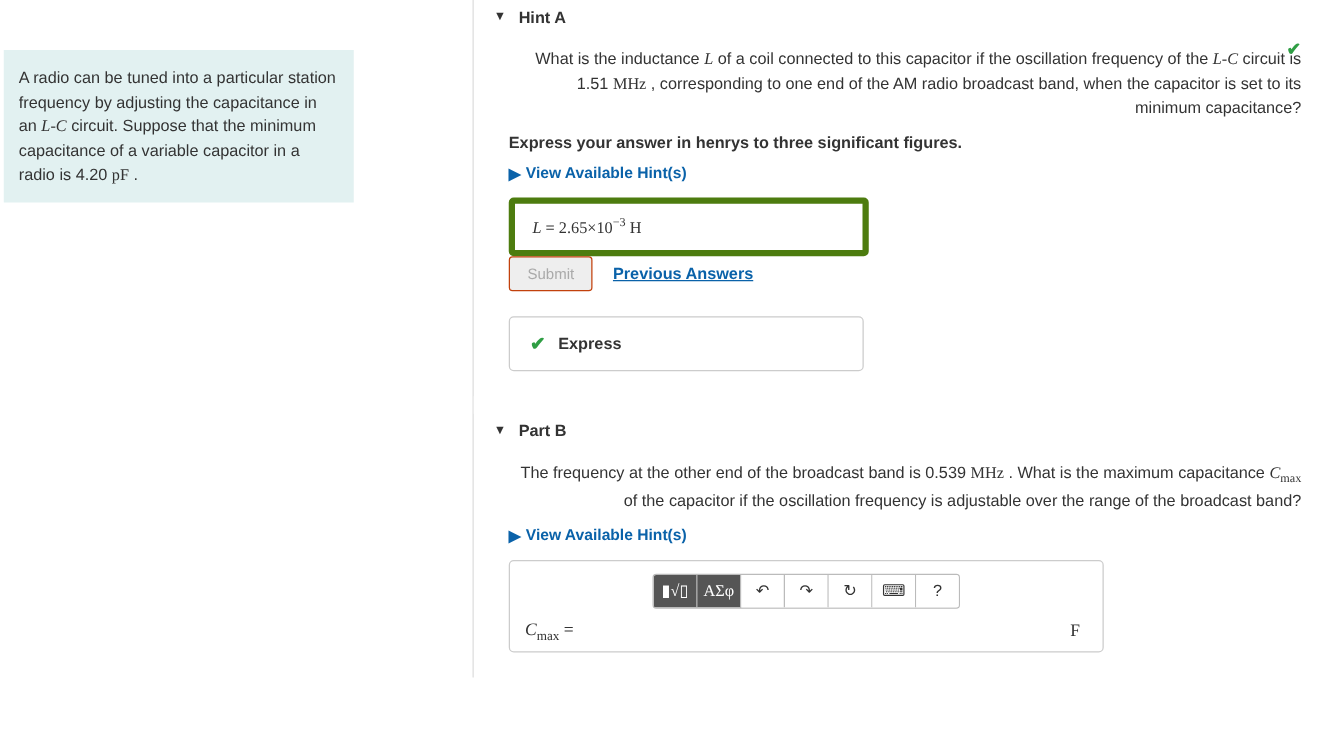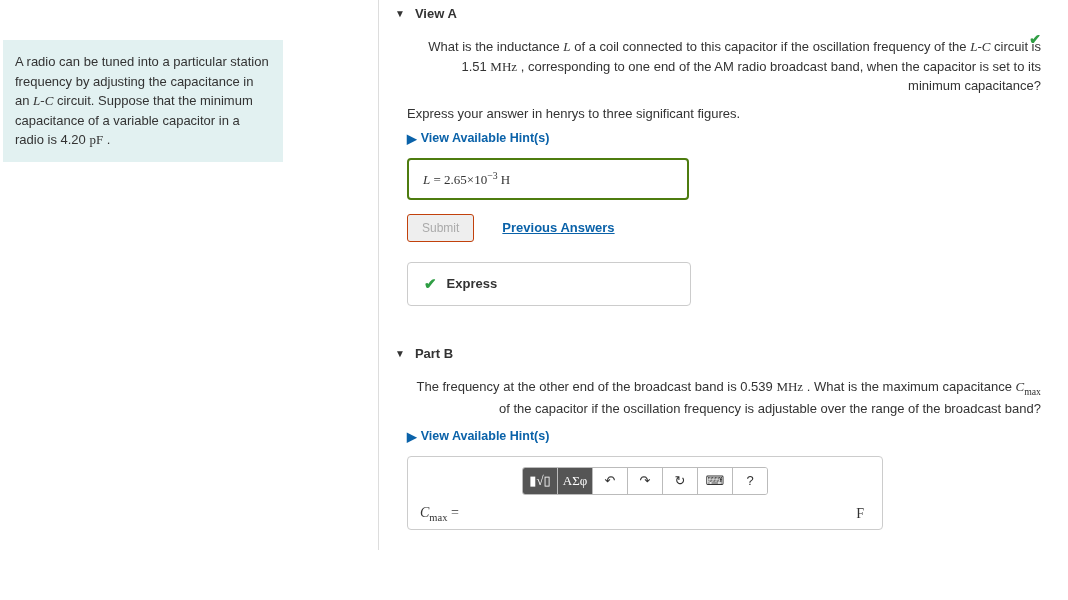--- a/index.html
+++ b/index.html
@@ -54,39 +54,38 @@
     color: #2f9e44;
     font-weight: bold;
     font-size: 14px;
   }
   .question-text {
     line-height: 1.5;
     margin-bottom: 10px;
     text-align: right;
   }
   .instruction {
-    font-weight: normal;
+    font-weight: bold;
     margin-bottom: 10px;
   }
   .hints-link {
     color: #0a62a9;
     font-weight: bold;
     font-size: 12.5px;
     cursor: pointer;
     margin-bottom: 12px;
     display: flex;
     align-items: center;
     gap: 4px;
   }
   .answer-box {
-    border: 2px solid #4d7c0f;
+    border: 5px solid #4d7c0f;
     border-radius: 4px;
     padding: 10px 14px;
     width: 250px;
-    margin-bottom: 14px;
     font-family: "Times New Roman", serif;
   }
   .answer-box .var { font-style: italic; }
   .btn-row {
     display: flex;
     align-items: center;
     gap: 6px;
     margin-bottom: 20px;
   }
   .submit-btn {
@@ -96,21 +95,21 @@
     border-radius: 3px;
     padding: 6px 14px;
     font-size: 12px;
   }
   .prev-answers {
     color: #0a62a9;
     font-weight: bold;
     text-decoration: underline;
     font-size: 13px;
     cursor: pointer;
-    margin-left: 22px;
+    margin-left: 10px;
   }
   .feedback-box {
     border: 1px solid #ccc;
     border-radius: 4px;
     padding: 12px 16px;
     width: 250px;
     display: flex;
     align-items: center;
     gap: 10px;
     font-weight: bold;
@@ -181,21 +180,21 @@
 <body>
 
 <div class="left-panel">
   <span>A radio can be tuned into a particular station frequency by adjusting the capacitance in an </span><span class="it">L-C</span><span> circuit. Suppose that the minimum capacitance of a variable capacitor in a radio is 4.20 </span><span style="font-family:'Times New Roman',serif;">pF</span><span> .</span>
 </div>
 
 <div class="main-panel">
 
   <div class="part-header">
     <span class="caret">▼</span>
-    <span>View A</span>
+    <span>Hint A</span>
   </div>
   <div class="part-body">
     <span class="top-check">✔</span>
 
     <div class="question-text">
       <span>What is the inductance </span><span class="it">L</span><span> of a coil connected to this capacitor if the oscillation frequency of the </span><span class="it">L-C</span><span> circuit is 1.51 </span><span style="font-family:'Times New Roman',serif;">MHz</span><span> , corresponding to one end of the AM radio broadcast band, when the capacitor is set to its minimum capacitance?</span>
     </div>
 
     <div class="instruction">Express your answer in henrys to three significant figures.</div>
 

